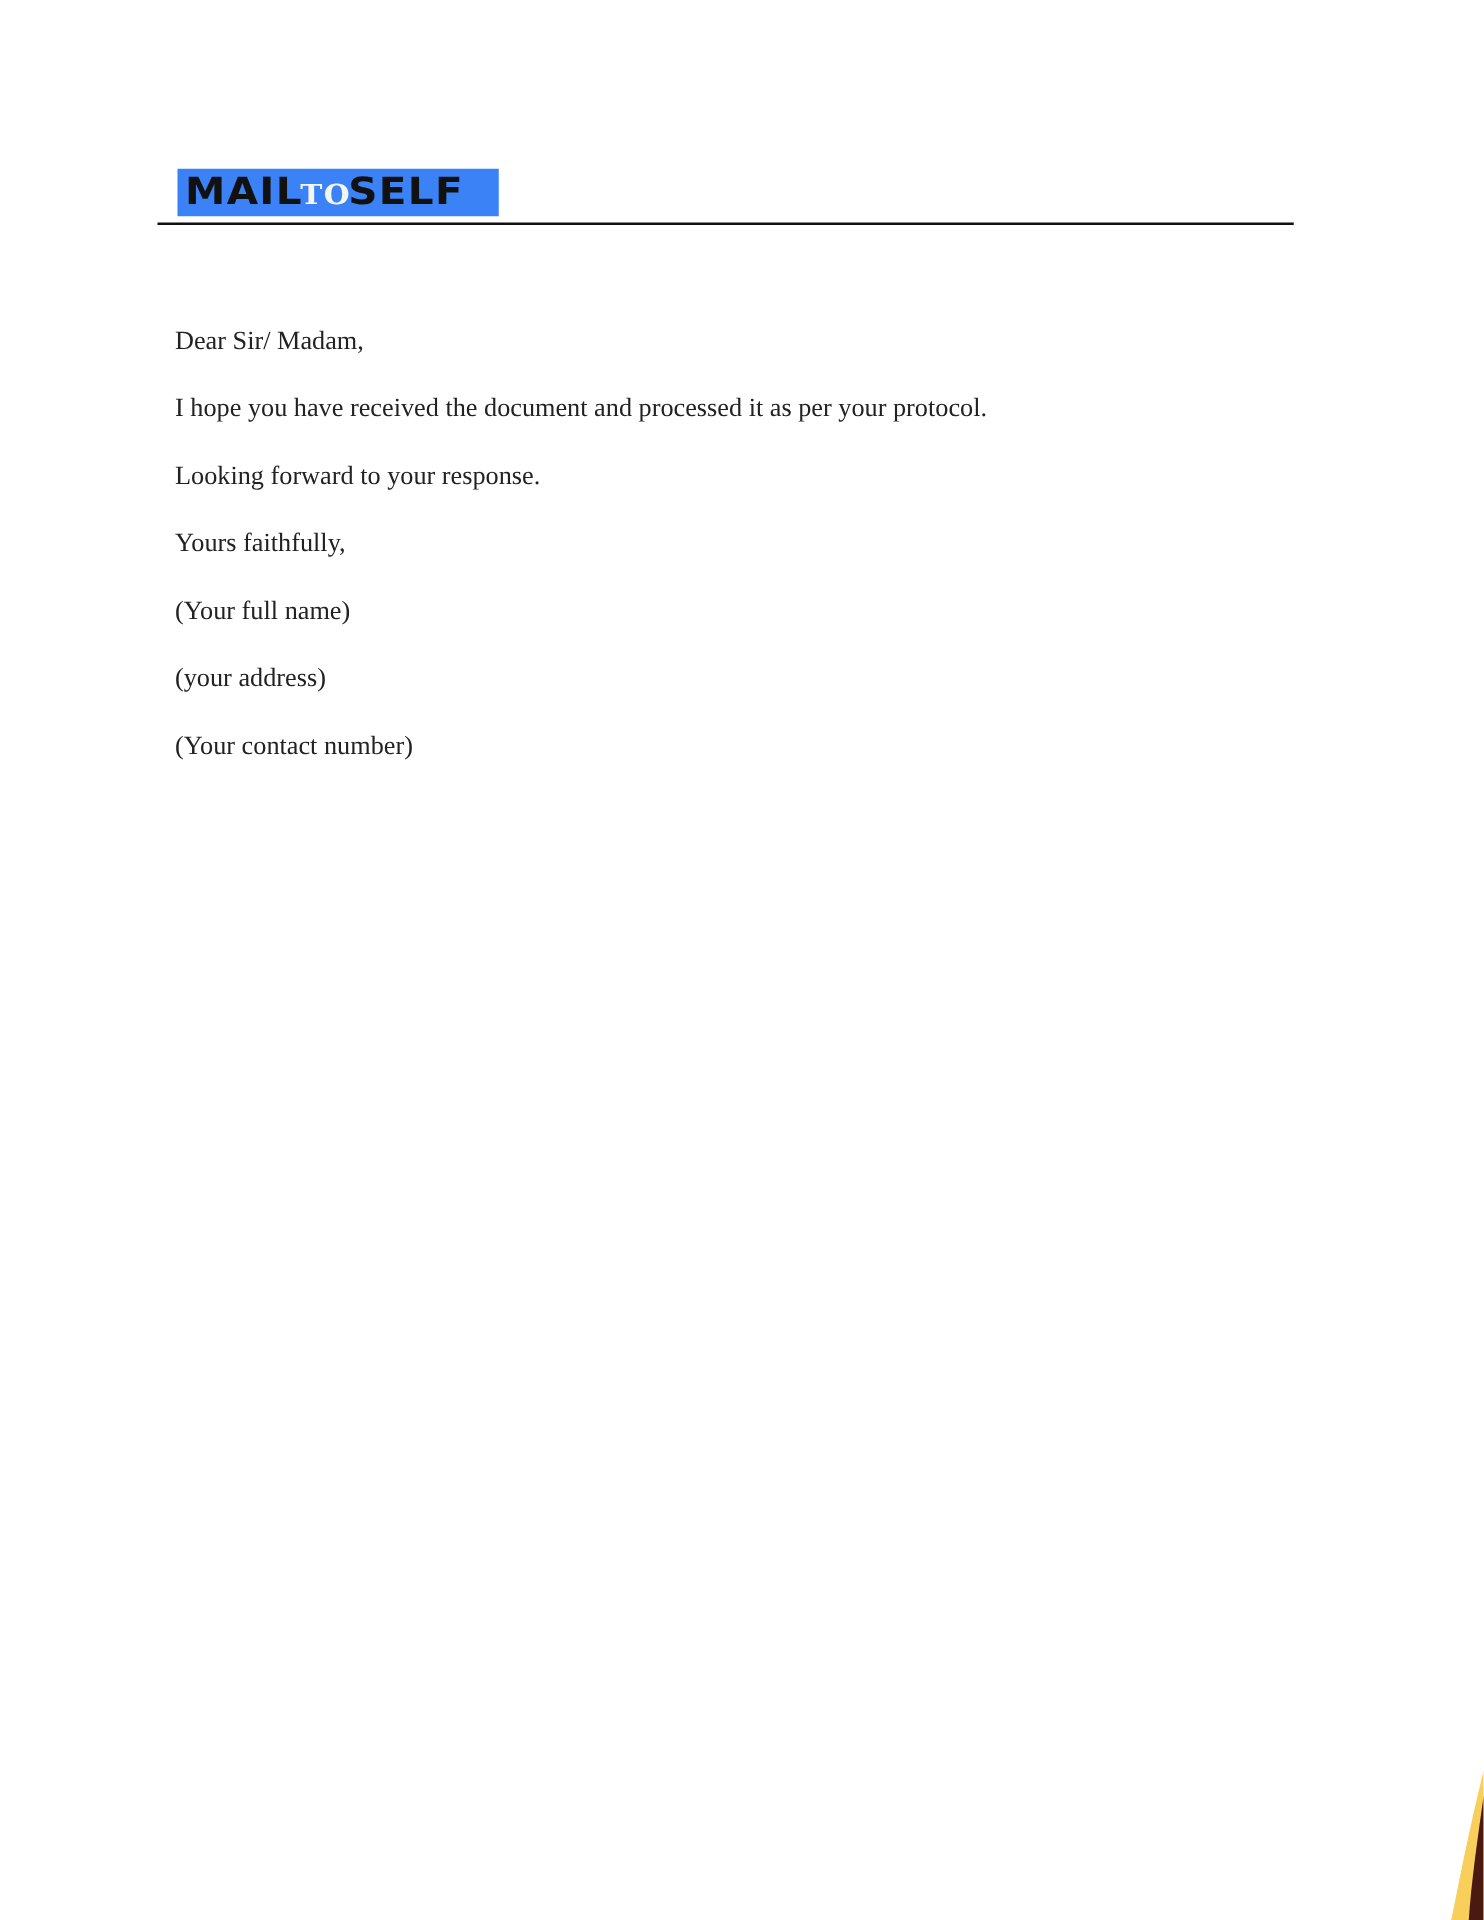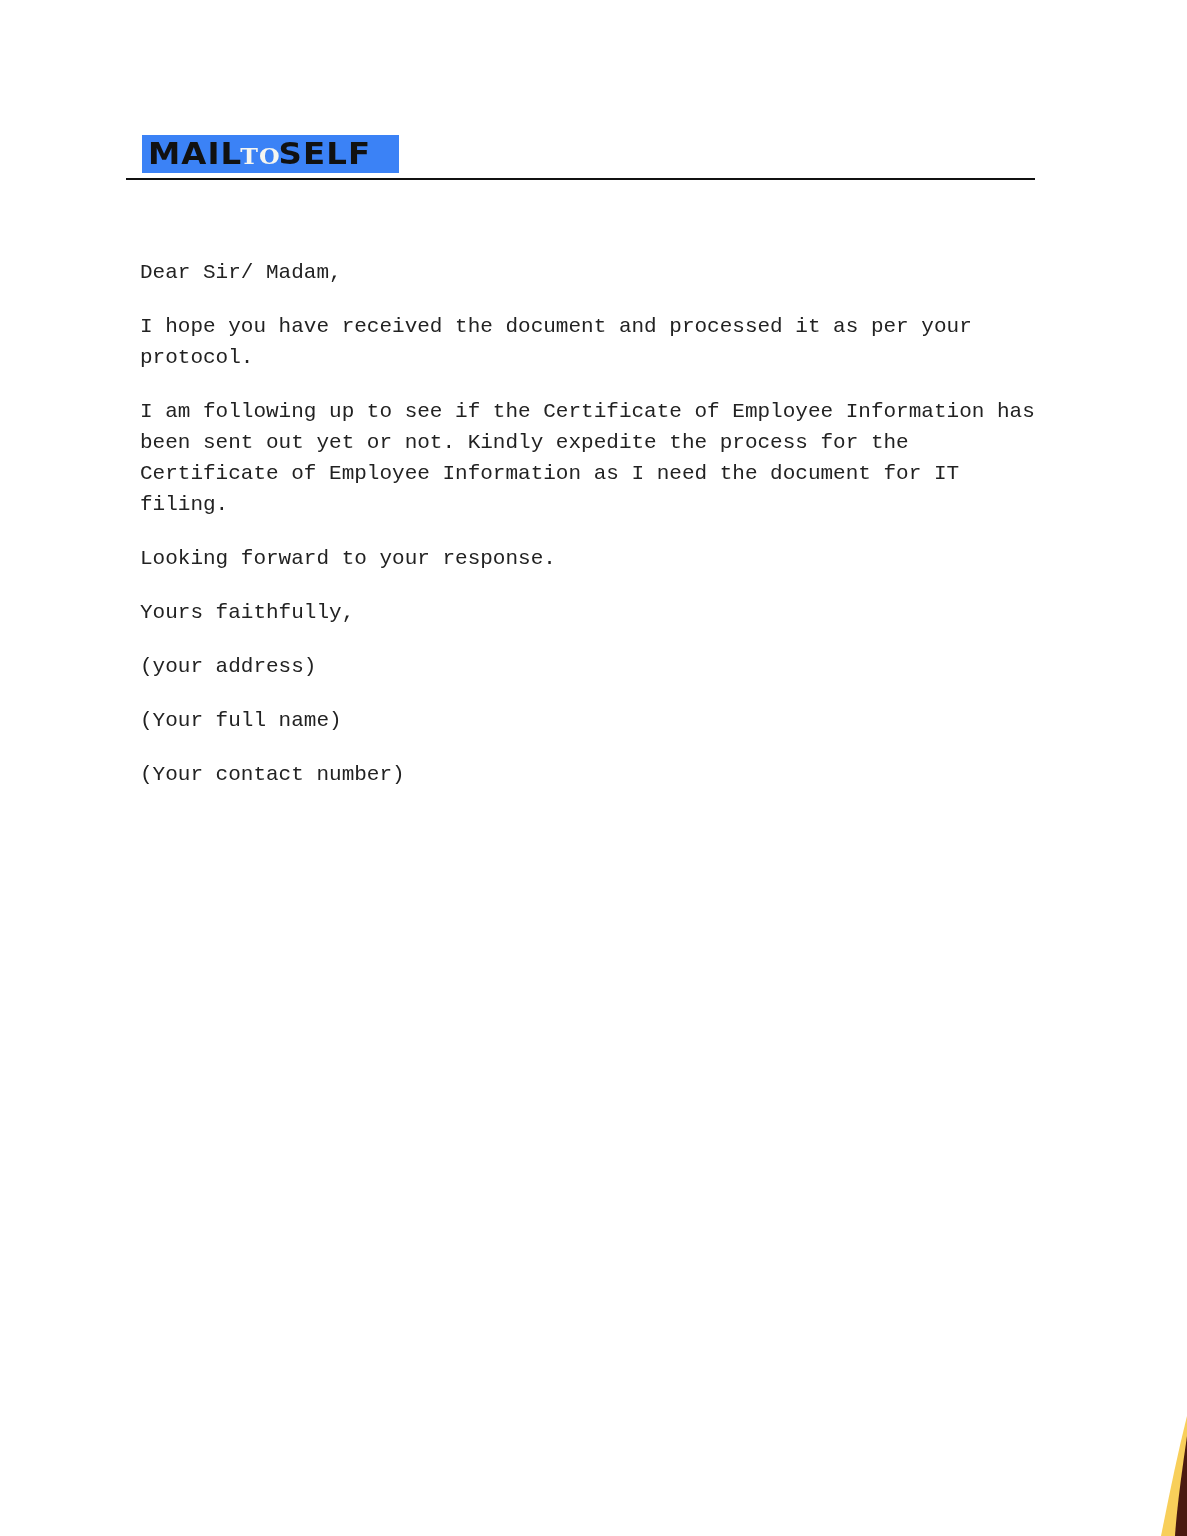--- a/index.html
+++ b/index.html
@@ -12,41 +12,40 @@
     background: #3b82f6; display: flex; align-items: center; justify-content: flex-start;
     padding-left: 6px; box-sizing: border-box; margin-top: 32px;
   }
   .logo-text {
     font-family: "DejaVu Sans", sans-serif; font-weight: bold; font-size: 30px; letter-spacing: 1px;
     color: #111; line-height: 1; transform: scaleX(1.08); transform-origin: left center;
   }
   .logo-to { color: #f5f5f0; font-family: "DejaVu Serif", serif; font-size: 22px; margin: 0 -2px; }
   .rule { position: absolute; left: 126px; top: 178px; width: 909px; height: 2px; background: #111; }
   .letter { position: absolute; left: 140px; top: 257px; width: 910px; font-size: 21px; line-height: 31px; }
-  .letter p { margin: 0 0 23px 0; font-family: Liberation Mono, monospace; }
+  .letter p { margin: 0 0 23px 0; }
   .corner {
     position: absolute; right: 0; bottom: 0; width: 40px; height: 120px;
   }
 </style>
 </head>
 <body>
 
 <div class="logo">
   <span class="logo-text"><span>MAIL</span><span class="logo-to">TO</span><span>SELF</span></span>
 </div>
 
 <div class="rule"></div>
 
 <div class="letter">
   <p>Dear Sir/ Madam,</p>
   <p>I hope you have received the document and processed it as per your protocol.</p>
-  <p>I am following up to see if the Certificate of Employee Information has been sent out yet or not. Kindly expedite the process for the Certificate of Employee Information as I need the document for IT filing.</p>
   <p>Looking forward to your response.</p>
   <p>Yours faithfully,</p>
+  <p>(Your full name)</p>
   <p>(your address)</p>
-  <p>(Your full name)</p>
   <p>(Your contact number)</p>
 </div>
 
 <svg class="corner" viewBox="0 0 40 120">
   <path d="M40 0 C30 40 22 80 14 120 L40 120 Z" fill="#f8cf5a"></path>
   <path d="M40 20 C35 55 30 90 28 120 L40 120 Z" fill="#4a1a10"></path>
 </svg>
 
 </body></html>

